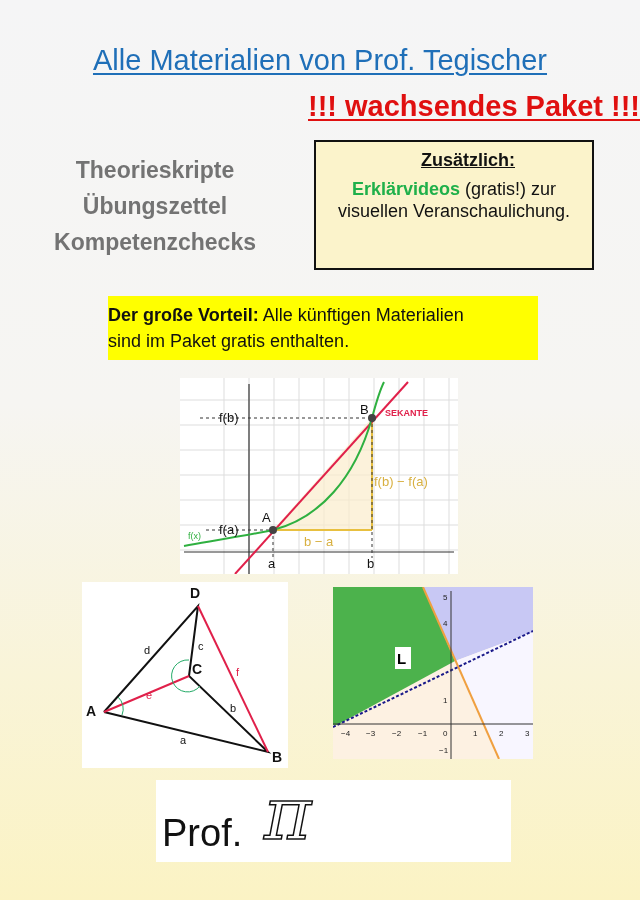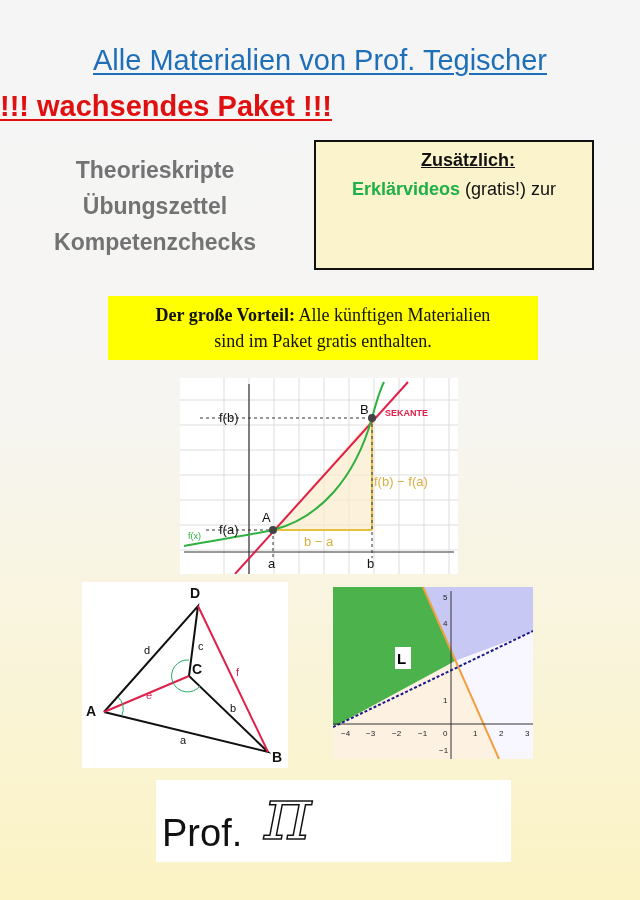--- a/index.html
+++ b/index.html
@@ -2,48 +2,48 @@
 <html><head>
 <meta charset="utf-8">
 <style>
   html,body{margin:0;padding:0;}
   body{width:640px;height:900px;overflow:hidden;position:relative;
     background:linear-gradient(180deg,#f5f5f6 0%,#f6f5f2 45%,#f9f4d8 75%,#fbf3c4 100%);
     font-family:"Liberation Sans","DejaVu Sans",sans-serif;}
   .abs{position:absolute;}
   .title1{left:0;width:640px;top:44px;text-align:center;font-size:29px;font-weight:normal;color:#1f6fb8;}
   .title1 span{text-decoration:underline;text-decoration-thickness:2px;text-underline-offset:3px;}
-  .title2{left:0;width:640px;top:90px;text-align:left;font-size:29px;font-weight:bold;color:#e01010;}
+  .title2{left:0;width:640px;top:90px;text-align:right;font-size:29px;font-weight:bold;color:#e01010;}
   .title2 span{text-decoration:underline;text-decoration-thickness:2px;text-underline-offset:3px;}
   .list{left:30px;width:250px;top:152px;text-align:center;font-size:23px;font-weight:bold;color:#737373;line-height:36px;}
   .box{left:314px;top:140px;width:280px;height:130px;border:2px solid #111;background:#fbf3cb;box-sizing:border-box;
     text-align:center;font-size:18px;color:#111;}
   .box .h{font-weight:bold;text-decoration:underline;margin-top:8px;padding-left:28px;}
   .box p{margin:7px 0 0 0;line-height:22px;}
   .green{color:#1fb04a;font-weight:bold;}
-  .yellowbox{left:108px;top:296px;width:430px;height:64px;background:#ffff00;text-align:center;font-size:18px;color:#111;line-height:26px;padding-top:6px;box-sizing:border-box;font-family:Liberation Serif, serif;}
+  .yellowbox{left:108px;top:296px;width:430px;height:64px;background:#ffff00;font-size:18px;color:#111;line-height:26px;padding-top:6px;box-sizing:border-box;}
   .yellowbox b{font-weight:bold;}
   .logo{left:156px;top:780px;width:355px;height:82px;background:#fff;}
   .logo .t{position:absolute;font-size:38px;color:#111;top:32px;}
 </style>
 </head>
 <body>
 
 <div class="abs title1"><span>Alle Materialien von Prof. Tegischer</span></div>
 <div class="abs title2"><span>!!! wachsendes Paket !!!</span></div>
 
 <div class="abs list">
   <div>Theorieskripte</div>
   <div>Übungszettel</div>
   <div>Kompetenzchecks</div>
 </div>
 
 <div class="abs box">
   <div class="h">Zusätzlich:</div>
-  <p><span class="green">Erklärvideos</span><span> (gratis!) zur</span><br></p>
+  <p><span class="green">Erklärvideos</span><span> (gratis!) zur</span><br><span>visuellen Veranschaulichung.</span></p>
 </div>
 
 <div class="abs yellowbox">
   <b>Der große Vorteil:</b><span> Alle künftigen Materialien</span><br>
   <span>sind im Paket gratis enthalten.</span>
 </div>
 
 <svg class="abs" style="left:180px;top:378px" width="278" height="196">
   <rect width="278" height="196" fill="#fff"></rect>
   <g stroke="#ddd" stroke-width="1">

